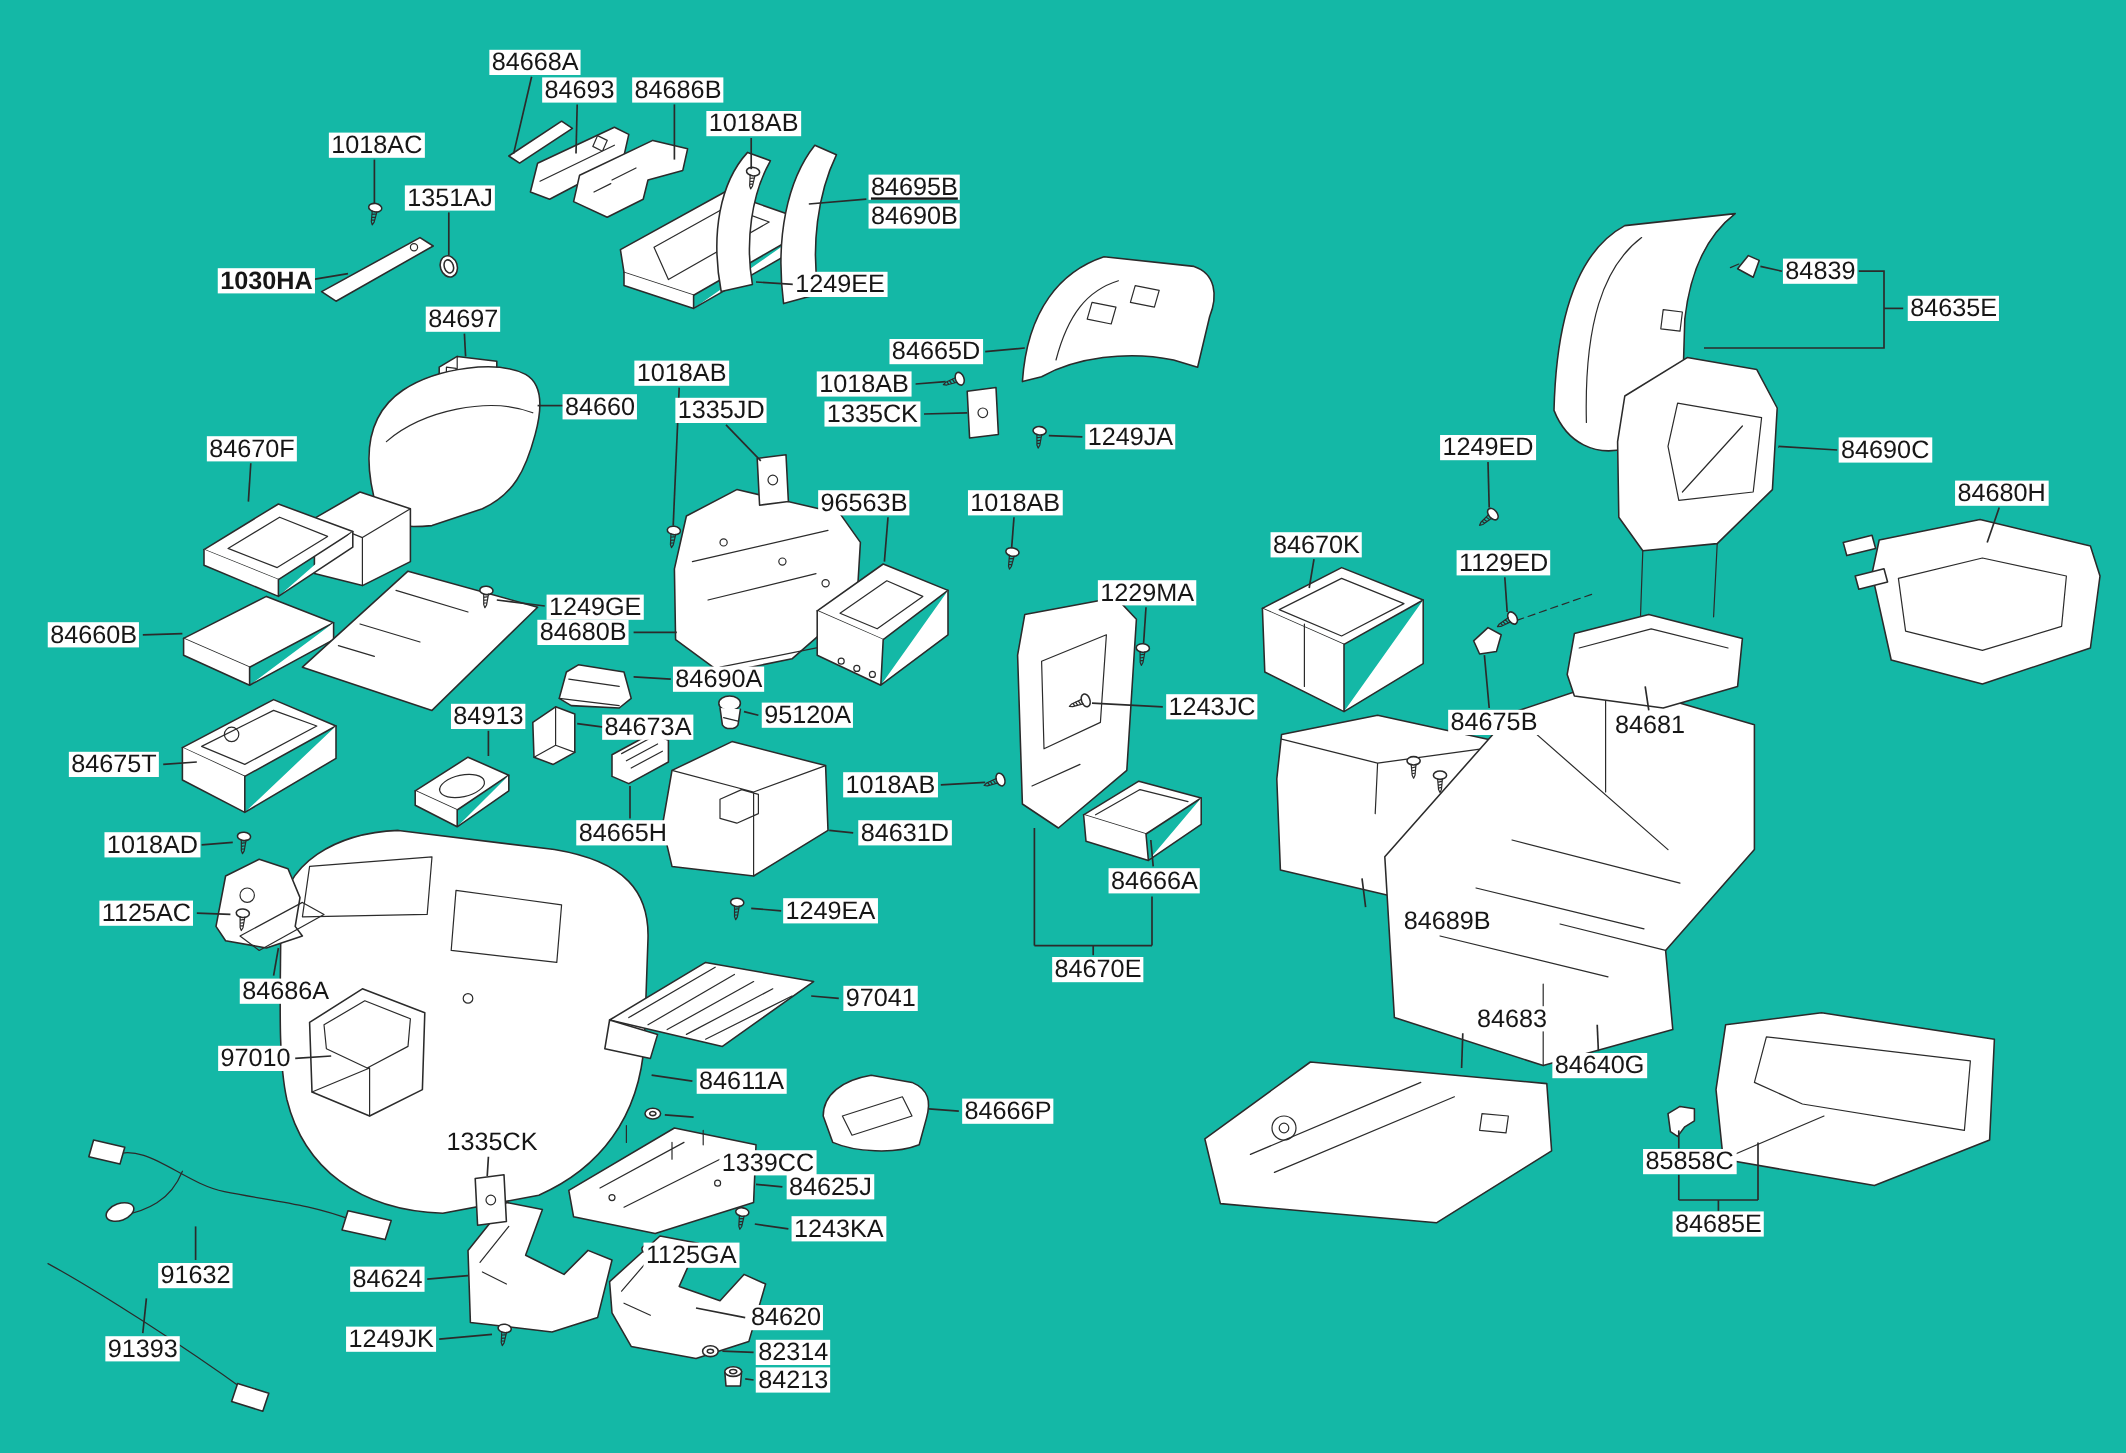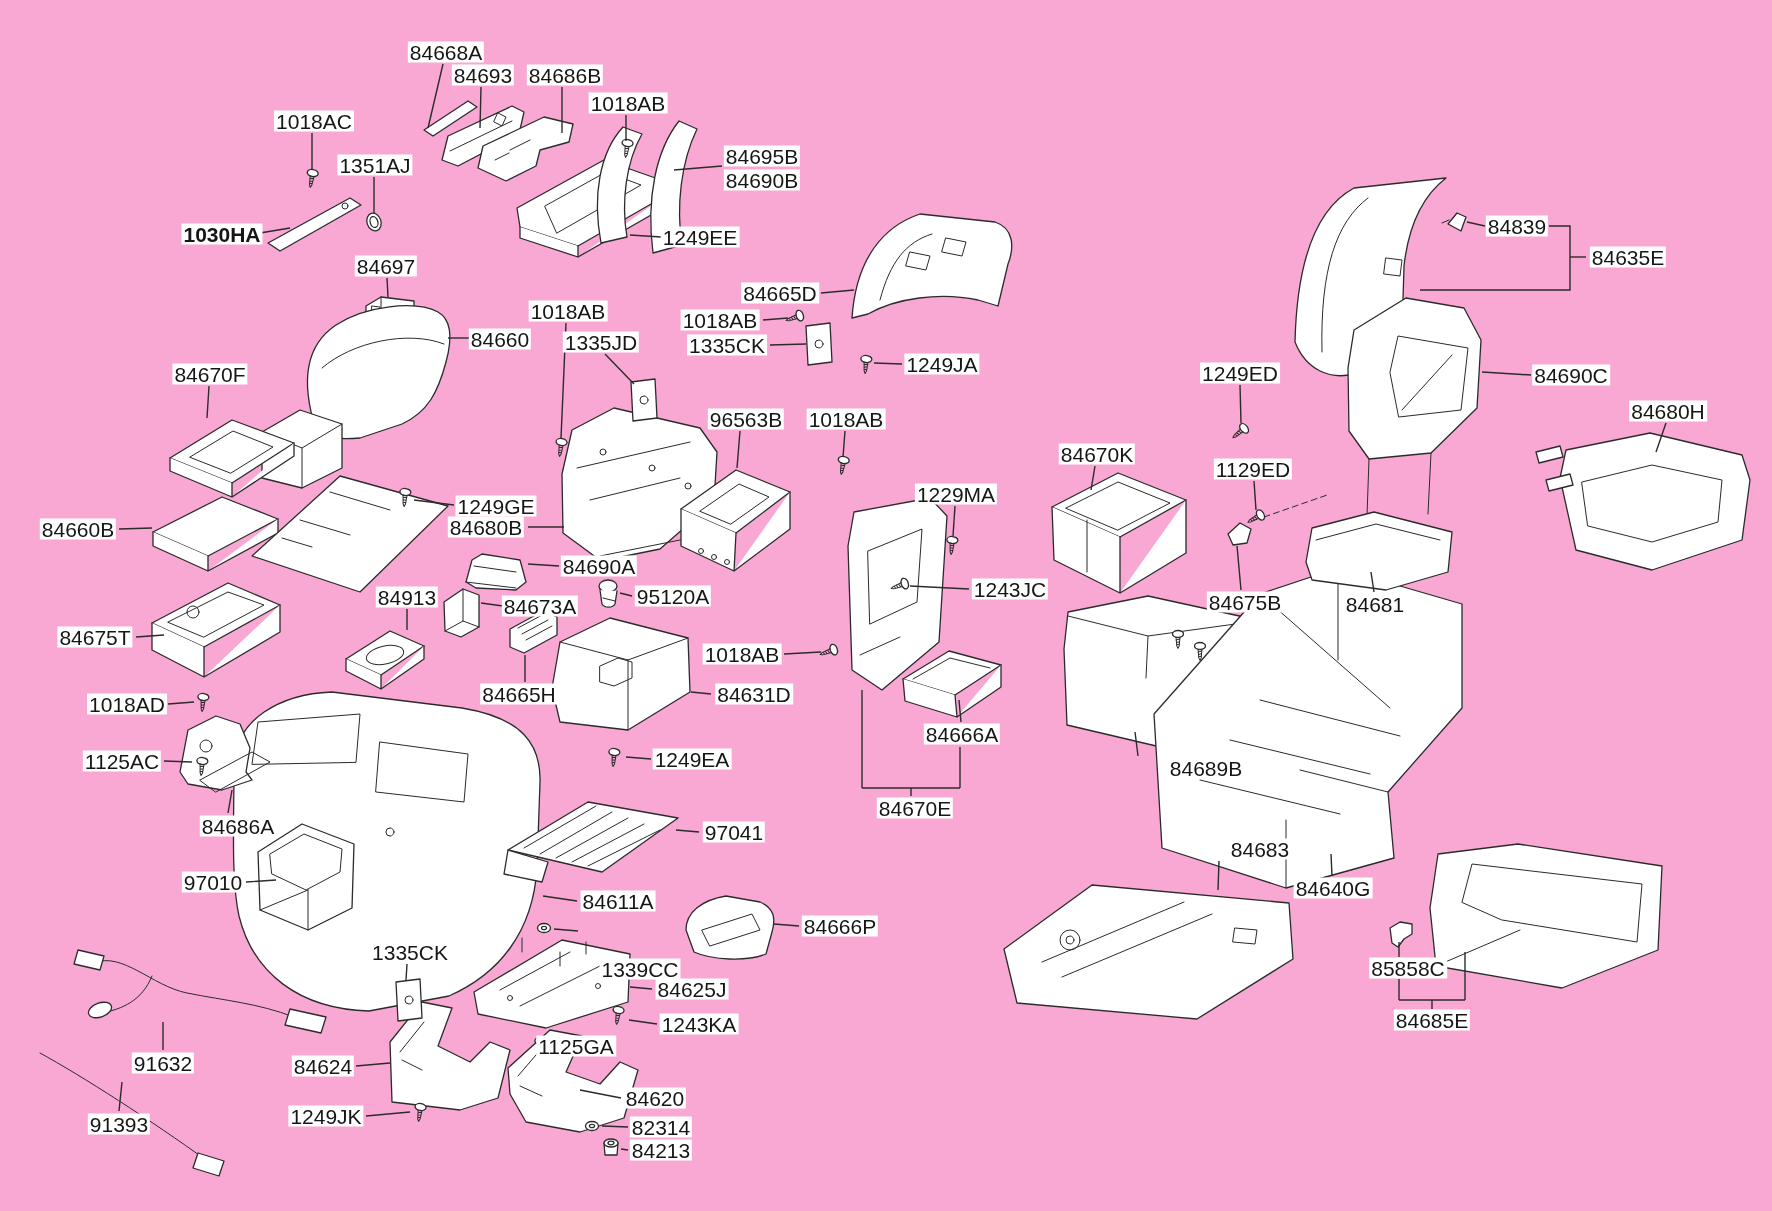--- a/index.html
+++ b/index.html
@@ -1,16 +1,16 @@
 <!DOCTYPE html>
 <html><head>
 <meta charset="utf-8">
 <style>
   html,body{margin:0;padding:0;background:#fff;}
-  #stage{position:relative;width:1772px;height:1211px;background:#f9a8d4;overflow:hidden;
+  #stage{position:relative;width:1772px;height:1211px;background:#14b8a6;overflow:hidden;
          font-family:"Liberation Sans",sans-serif;}
   #art{position:absolute;left:0;top:0;}
   #art path, #art circle, #art ellipse, #art rect{stroke:#2b2b2b;stroke-width:1.3;fill:#fff;
          stroke-linejoin:round;stroke-linecap:round;}
   #art .d{fill:none;stroke-width:1;}
   #labels-layer{position:absolute;left:0;top:0;width:100%;height:100%;}
   .lbl{position:absolute;transform:translate(-50%,-50%);font-size:21px;line-height:1.0;
        color:#161616;background:#fff;padding:0 2px;white-space:nowrap;letter-spacing:0px;}
 </style>
 </head>
@@ -361,32 +361,32 @@
   </svg>
 
   <div id="labels-layer">
       <div class="lbl" style="left: 446px; top: 52px;">84668A</div>
       <div class="lbl" style="left: 483px; top: 75px;">84693</div>
       <div class="lbl" style="left: 565px; top: 75px;">84686B</div>
       <div class="lbl" style="left: 628px; top: 103px;">1018AB</div>
       <div class="lbl" style="left: 314px; top: 121px;">1018AC</div>
       <div class="lbl" style="left: 375px; top: 165px;">1351AJ</div>
       <div class="lbl" style="left: 222px; top: 234px; font-weight: bold;">1030HA</div>
-      <div class="lbl" style="left: 762px; top: 156px;">84695B</div>
+      <div class="lbl" style="left: 762px; top: 156px; text-decoration: underline;">84695B</div>
       <div class="lbl" style="left: 762px; top: 180px;">84690B</div>
       <div class="lbl" style="left: 700px; top: 237px;">1249EE</div>
       <div class="lbl" style="left: 386px; top: 266px;">84697</div>
       <div class="lbl" style="left: 500px; top: 339px;">84660</div>
       <div class="lbl" style="left: 568px; top: 311px;">1018AB</div>
       <div class="lbl" style="left: 601px; top: 342px;">1335JD</div>
       <div class="lbl" style="left: 727px; top: 345px;">1335CK</div>
       <div class="lbl" style="left: 720px; top: 320px;">1018AB</div>
       <div class="lbl" style="left: 780px; top: 293px;">84665D</div>
       <div class="lbl" style="left: 942px; top: 364px;">1249JA</div>
-      <div class="lbl" style="left: 746px; top: 419px;">96563B</div>
+      <div class="lbl" style="left: 720px; top: 419px;">96563B</div>
       <div class="lbl" style="left: 846px; top: 419px;">1018AB</div>
       <div class="lbl" style="left: 956px; top: 494px;">1229MA</div>
       <div class="lbl" style="left: 1010px; top: 589px;">1243JC</div>
       <div class="lbl" style="left: 210px; top: 374px;">84670F</div>
       <div class="lbl" style="left: 78px; top: 529px;">84660B</div>
       <div class="lbl" style="left: 496px; top: 506px;">1249GE</div>
       <div class="lbl" style="left: 486px; top: 527px;">84680B</div>
       <div class="lbl" style="left: 599px; top: 566px;">84690A</div>
       <div class="lbl" style="left: 407px; top: 597px;">84913</div>
       <div class="lbl" style="left: 540px; top: 606px;">84673A</div>

